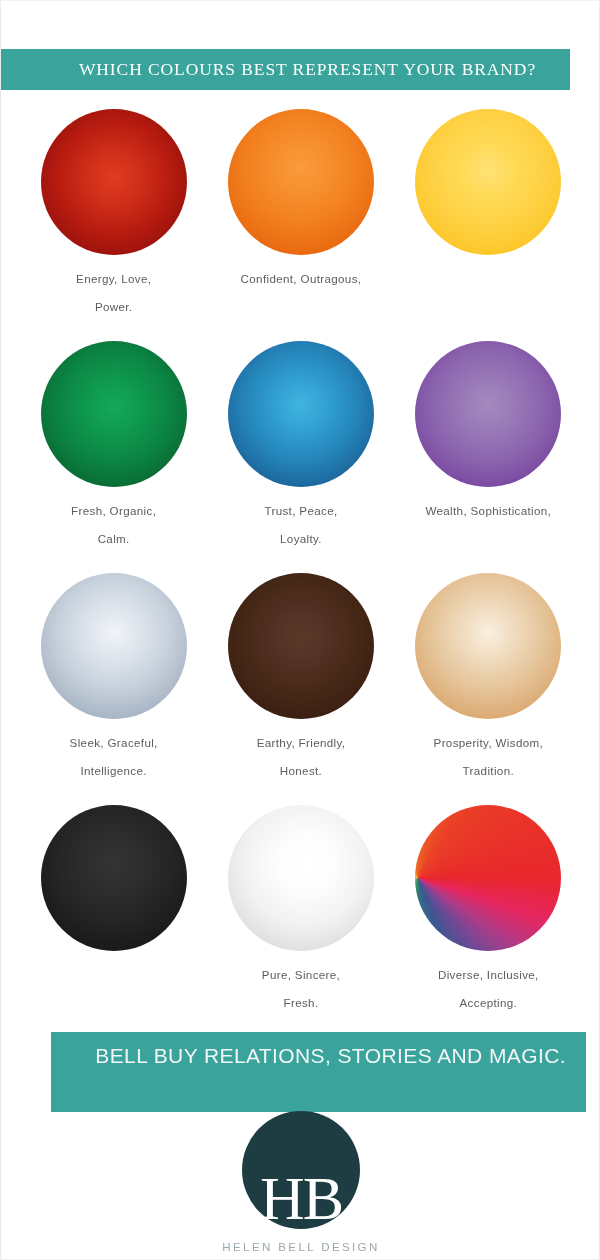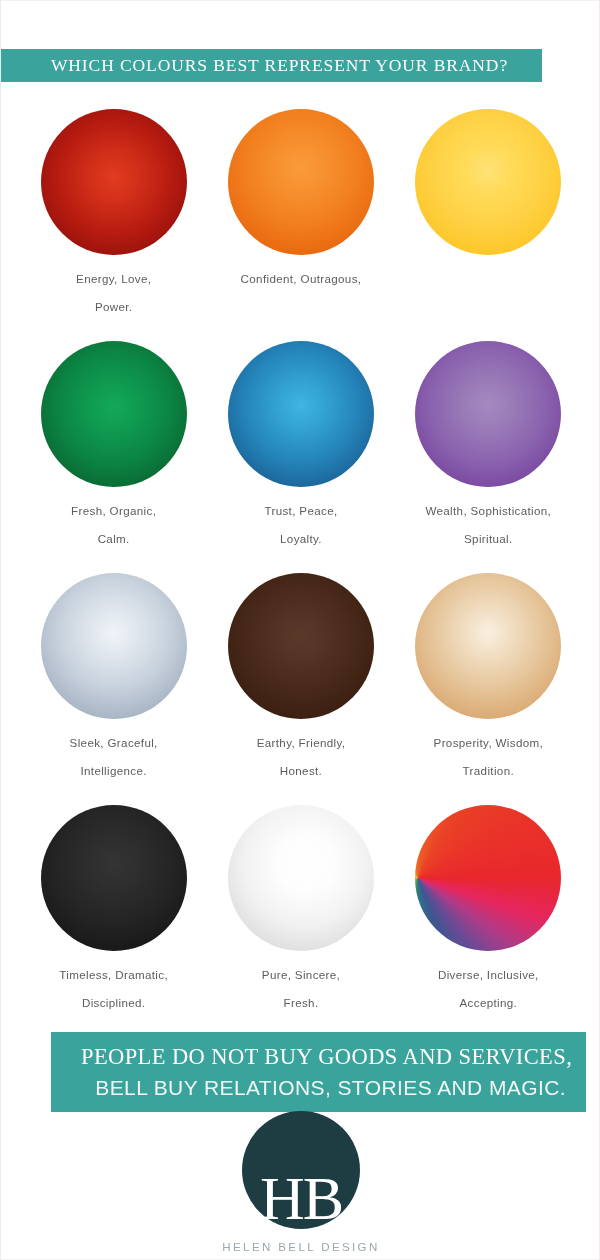--- a/index.html
+++ b/index.html
@@ -27,25 +27,26 @@
     border-bottom: 1px solid #f2f1f1;
     overflow: hidden;
   }
 
   
   .header-banner {
     position: absolute;
     left: 0;
     top: 48px;
     width: 541px;
-    height: 33px;
+    height: 41px;
     background: #3aa39b;
     display: flex;
     align-items: center;
     justify-content: center;
+    padding-left: 28px;
   }
   .header-title {
     font-family: "Liberation Serif", "DejaVu Serif", serif;
     color: #ffffff;
     font-size: 17.5px;
     letter-spacing: 0.9px;
     white-space: nowrap;
     text-align: center;
     margin-left: 16px;
   }
@@ -287,21 +288,20 @@
           <span>Trust, Peace,</span>
           <span class="l2">Loyalty.</span>
         </div>
       </div>
       <div class="cell">
         <div class="sphere-wrap">
           <div class="sphere sph-purple"></div>
         </div>
         <div class="caption">
           <span>Wealth, Sophistication,</span>
-          <span class="l2">Spiritual.</span>
         </div>
       </div>
     </div>
 
     <div class="grid-row r3">
       <div class="cell">
         <div class="sphere-wrap">
           <div class="sphere sph-silver"></div>
         </div>
         <div class="caption">
@@ -327,24 +327,20 @@
           <span class="l2">Tradition.</span>
         </div>
       </div>
     </div>
 
     <div class="grid-row r4">
       <div class="cell">
         <div class="sphere-wrap">
           <div class="sphere sph-black"></div>
         </div>
-        <div class="caption">
-          <span>Timeless, Dramatic,</span>
-          <span class="l2">Disciplined.</span>
-        </div>
       </div>
       <div class="cell">
         <div class="sphere-wrap">
           <div class="sphere sph-white"></div>
         </div>
         <div class="caption">
           <span>Pure, Sincere,</span>
           <span class="l2">Fresh.</span>
         </div>
       </div>
@@ -355,21 +351,20 @@
         <div class="caption">
           <span>Diverse, Inclusive,</span>
           <span class="l2">Accepting.</span>
         </div>
       </div>
     </div>
 
   </div>
 
   <div class="quote-banner">
-    <div class="quote-line1">PEOPLE DO NOT BUY GOODS AND SERVICES,</div>
     <div class="quote-line2">BELL BUY RELATIONS, STORIES AND MAGIC.</div>
   </div>
 
   <div class="logo-block">
     <div class="logo-circle">
       <div class="logo-mono">HB</div>
     </div>
     <div class="logo-name">HELEN BELL DESIGN</div>
   </div>
 

